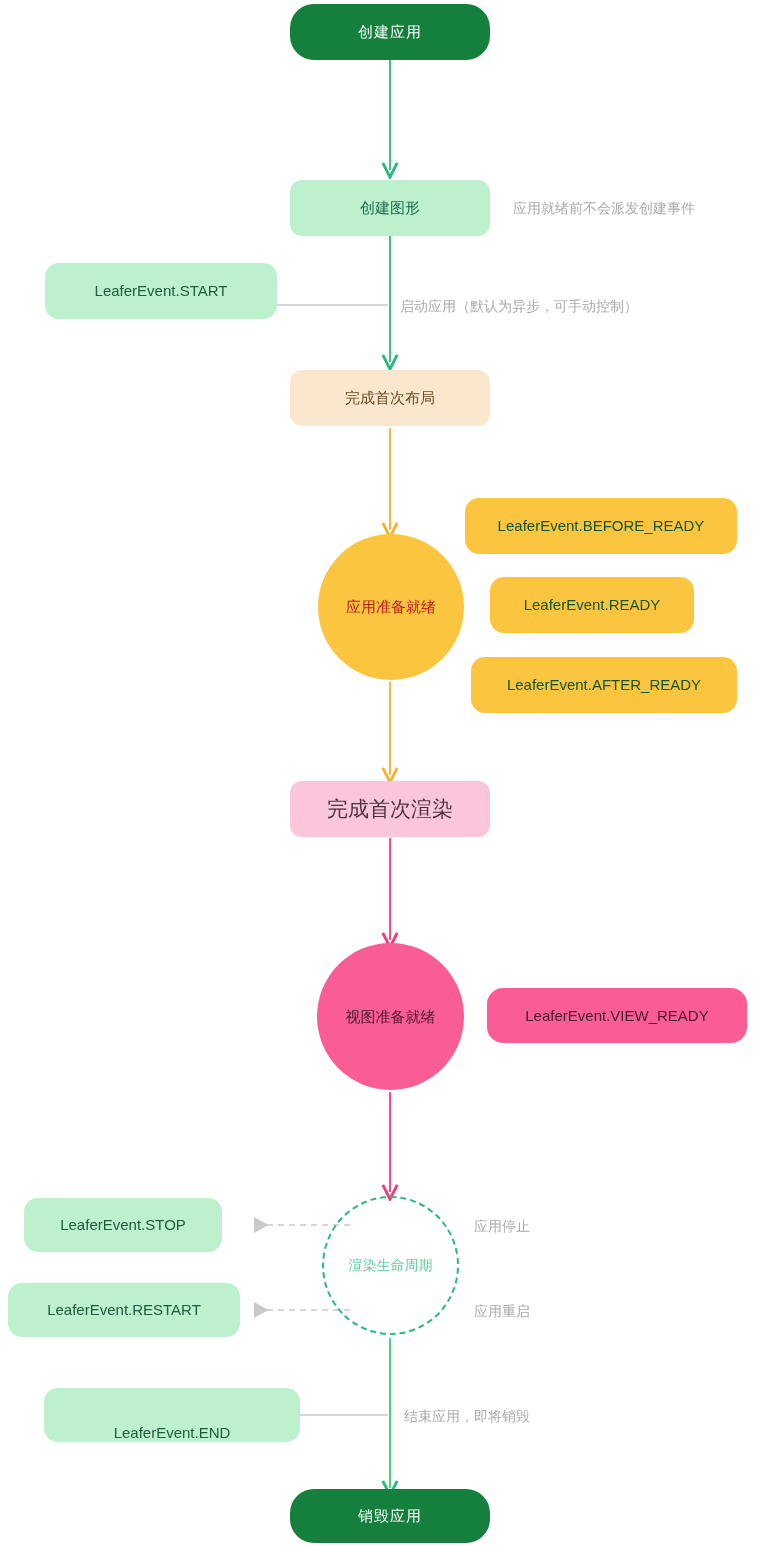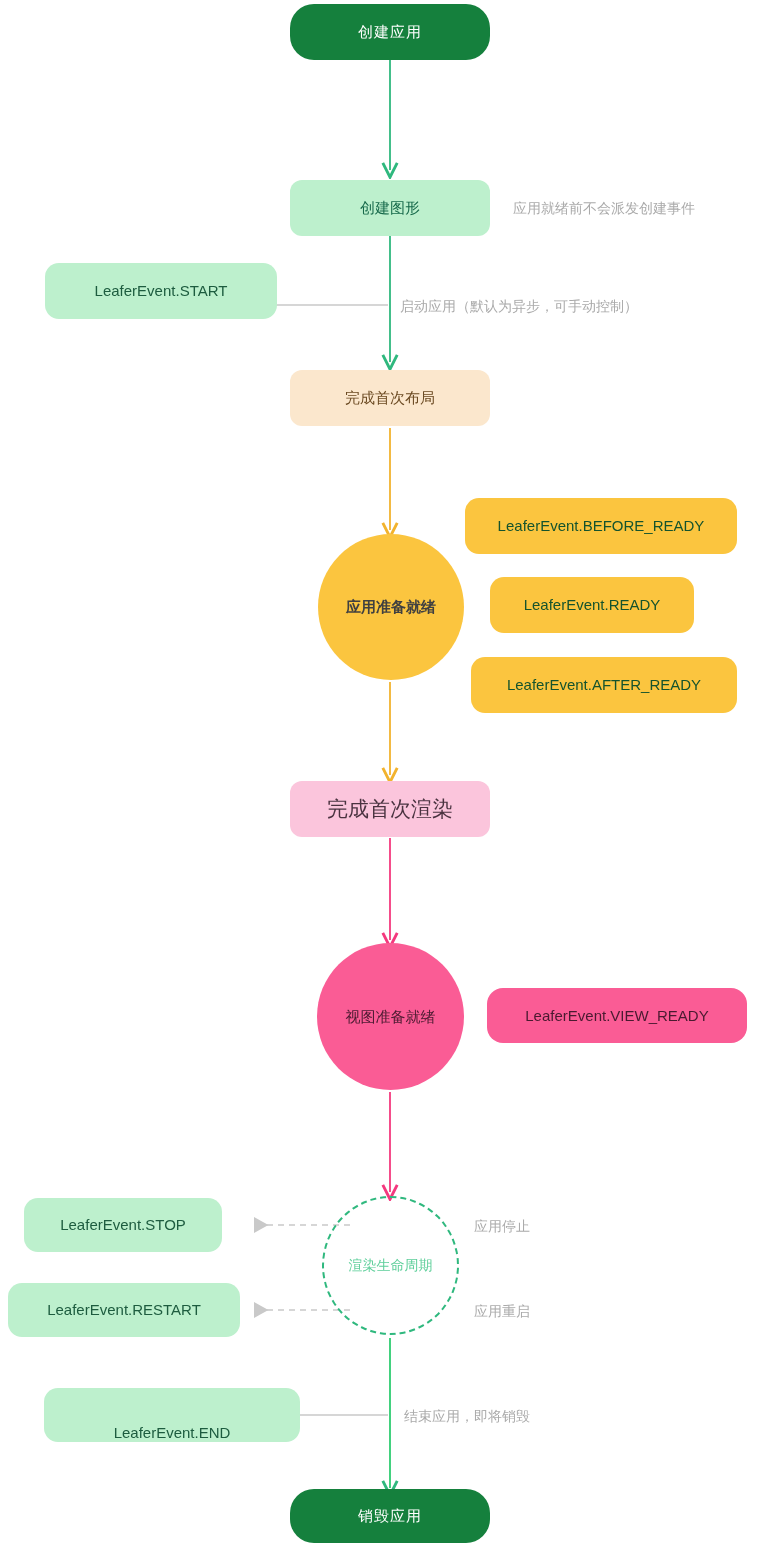--- a/index.html
+++ b/index.html
@@ -50,24 +50,23 @@
   
   .box-peach {
     background: #fbe7cd;
     color: #6b4a22;
     border-radius: 12px;
     font-size: 15px;
   }
   
   .circle-orange {
     background: #fbc53f;
-    color: #404040;
+    color: #b91c1c;
     border-radius: 50%;
     font-size: 15px;
-    font-weight: bold;
   }
   
   .pill-orange {
     background: #fbc53f;
     color: #14532d;
     border-radius: 14px;
     font-size: 15px;
   }
   
   .box-pink {

